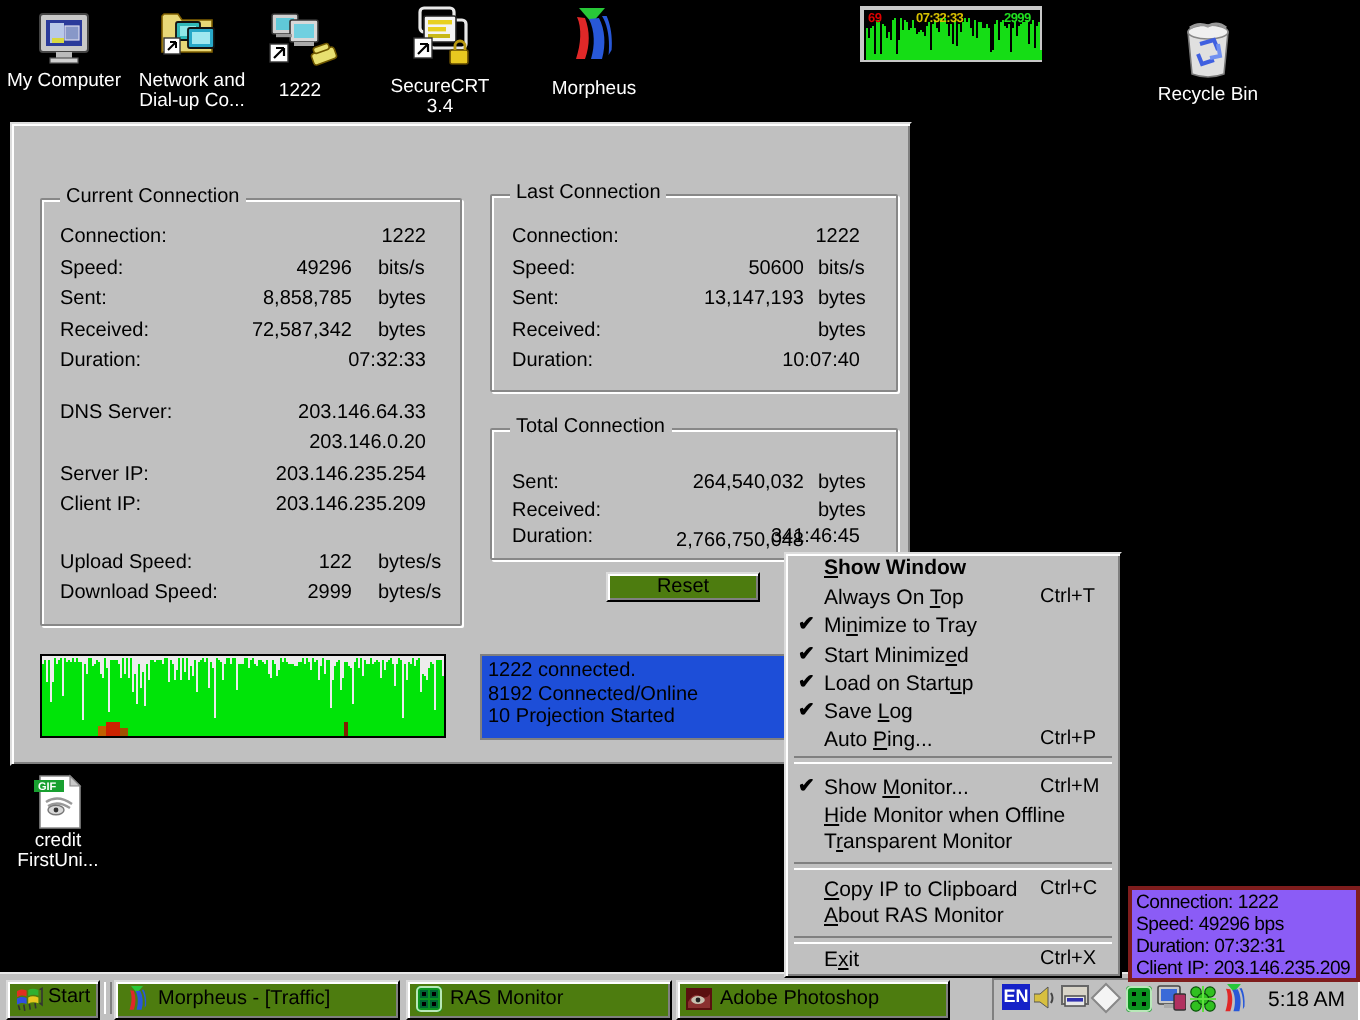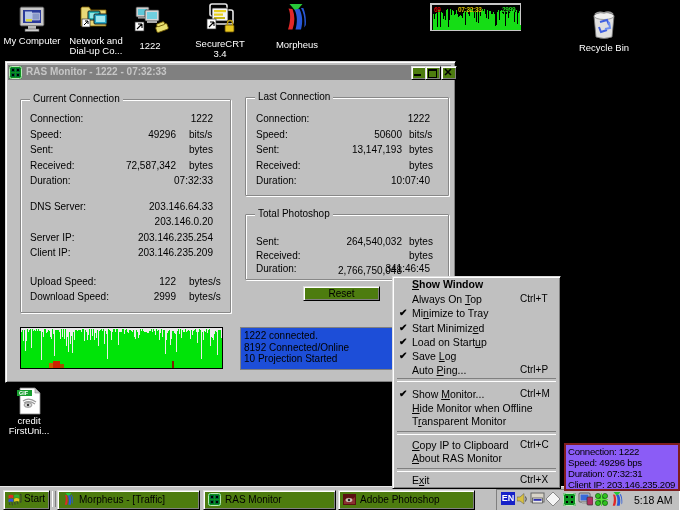--- a/index.html
+++ b/index.html
@@ -102,52 +102,30 @@
   <svg width="88" height="25" viewBox="0 0 88 25" style="position:absolute;left:1px;top:1px">
    <path d="M0,24V8h1V24M1,24V13h1V24M2,24V8h1V24M3,24V7h1V24M4,24V21h1V24M5,24V4h1V24M6,24V4h1V24M7,24V21h1V24M8,24V6h1V24M9,24V7h1V24M10,24V13h1V24M11,24V10h1V24M12,24V14h1V24M13,24V4h1V24M14,24V3h1V24M15,24V21h1V24M16,24V14h1V24M17,24V3h1V24M18,24V9h1V24M19,24V4h1V24M20,24V5h1V24M21,24V9h1V24M22,24V8h1V24M23,24V4h1V24M24,24V8h1V24M25,24V11h1V24M26,24V10h1V24M27,24V9h1V24M28,24V10h1V24M29,24V12h1V24M30,24V7h1V24M31,24V5h1V24M32,24V19h1V24M33,24V6h1V24M34,24V4h1V24M35,24V8h1V24M36,24V10h1V24M37,24V3h1V24M38,24V5h1V24M39,24V3h1V24M40,24V6h1V24M41,24V12h1V24M42,24V6h1V24M43,24V16h1V24M44,24V4h1V24M45,24V17h1V24M46,24V6h1V24M47,24V10h1V24M48,24V5h1V24M49,24V3h1V24M50,24V5h1V24M51,24V3h1V24M52,24V8h1V24M53,24V12h1V24M54,24V4h1V24M55,24V13h1V24M56,24V5h1V24M57,24V5h1V24M58,24V8h1V24M59,24V8h1V24M60,24V6h1V24M61,24V8h1V24M62,24V20h1V24M63,24V19h1V24M64,24V6h1V24M65,24V4h1V24M66,24V14h1V24M67,24V5h1V24M68,24V4h1V24M69,24V7h1V24M70,24V8h1V24M71,24V6h1V24M72,24V20h1V24M73,24V8h1V24M74,24V5h1V24M75,24V12h1V24M76,24V7h1V24M77,24V6h1V24M78,24V5h1V24M79,24V5h1V24M80,24V4h1V24M81,24V16h1V24M82,24V6h1V24M83,24V4h1V24M84,24V18h1V24M85,24V7h1V24M86,24V5h1V24M87,24V19h1V24" fill="#15dd15"></path>
   </svg>
   <div class="abs nw" style="left:2px;top:1px;color:#e00000;font-size:6.5px;font-weight:bold;letter-spacing:-0.3px">69</div>
   <div class="abs nw" style="left:26px;top:1px;color:#d8c000;font-size:6.5px;font-weight:bold;letter-spacing:-0.3px">07:32:33</div>
   <div class="abs nw" style="left:70px;top:1px;color:#20e020;font-size:6.5px;font-weight:bold;letter-spacing:-0.3px">2999</div>
  </div>
 </div>
 
 <div class="abs win" style="left:5px;top:61px;width:449px;height:320px">
- <div class="abs" style="left:2px;top:3px;width:443px;height:15px;background:#808080">
-   <div class="abs" style="left:1px;top:1px;width:13px;height:13px">
-        <svg width="13" height="13" viewBox="0 0 13 13" style="position:absolute;left:0;top:0">
-          <rect x="0" y="0" width="13" height="13" rx="2" fill="#0c9420"></rect>
-          <rect x="0.5" y="0.5" width="12" height="12" rx="2" fill="none" stroke="#b8e8b8" stroke-width="1"></rect>
-          <path d="M2,2h4v4h-4z M7,2h4v4h-4z M2,7h4v4h-4z M7,7h4v4h-4z" fill="#063"></path>
-          <path d="M3,3h2v2h-2z M8,3h2v2h-2z M3,8h2v2h-2z M8,8h2v2h-2z" fill="#000"></path>
-        </svg>
-      </div>
-   <div class="abs nw" style="left:18px;top:1px;color:#c6c6c6;font-weight:bold;font-size:10px">RAS Monitor - 1222 - 07:32:33</div>
-
-   <div class="abs btnr" style="left:403px;top:1px;width:14px;height:12px">
-        <div class="abs" style="left:2px;top:7px;width:7px;height:2px;background:#000"></div>
-      </div>
-   <div class="abs btnr" style="left:417px;top:1px;width:14px;height:12px">
-        <div class="abs" style="left:2px;top:1.5px;width:7px;height:6.5px;border:1px solid #000;border-top-width:2px"></div>
-      </div>
-   <div class="abs btnr" style="left:433px;top:1px;width:14px;height:12px">
-        <svg width="10" height="10" style="position:absolute;left:1px;top:0px">
-          <path d="M2,2 L8,8 M8,2 L2,8" stroke="#000" stroke-width="1.6"></path>
-        </svg>
-      </div>
- </div>
 
  <div class="grp" style="left:14px;top:37px;width:209px;height:212px"></div>
  <div class="glab" style="left:24px;top:31px">Current Connection</div>
  <div class="r" style="left:24px;top:51px">Connection:</div>
  <div class="v" style="left:77px;top:51px;width:130px">1222</div>
  <div class="r" style="left:24px;top:66.5px">Speed:</div>
  <div class="v" style="left:40px;top:66.5px;width:130px">49296</div>
  <div class="r" style="left:183px;top:66.5px">bits/s</div>
  <div class="r" style="left:24px;top:82px">Sent:</div>
+ <div class="v" style="left:40px;top:82px;width:130px">8,858,785</div>
  <div class="r" style="left:183px;top:82px">bytes</div>
  <div class="r" style="left:24px;top:97.5px">Received:</div>
  <div class="v" style="left:40px;top:97.5px;width:130px">72,587,342</div>
  <div class="r" style="left:183px;top:97.5px">bytes</div>
  <div class="r" style="left:24px;top:113px">Duration:</div>
  <div class="v" style="left:77px;top:113px;width:130px">07:32:33</div>
  <div class="r" style="left:24px;top:139px">DNS Server:</div>
  <div class="v" style="left:77px;top:139px;width:130px">203.146.64.33</div>
  <div class="v" style="left:77px;top:154px;width:130px">203.146.0.20</div>
  <div class="r" style="left:24px;top:169.5px">Server IP:</div>
@@ -170,21 +148,21 @@
  <div class="r" style="left:403px;top:66.5px">bits/s</div>
  <div class="r" style="left:250px;top:82px">Sent:</div>
  <div class="v" style="left:266px;top:82px;width:130px">13,147,193</div>
  <div class="r" style="left:403px;top:82px">bytes</div>
  <div class="r" style="left:250px;top:97.5px">Received:</div>
  <div class="r" style="left:403px;top:97.5px">bytes</div>
  <div class="r" style="left:250px;top:113px">Duration:</div>
  <div class="v" style="left:294px;top:113px;width:130px">10:07:40</div>
 
  <div class="grp" style="left:239px;top:152px;width:202px;height:64px"></div>
- <div class="glab" style="left:249px;top:146px">Total Photoshop</div>
+ <div class="glab" style="left:249px;top:146px">Total Connection</div>
  <div class="r" style="left:250px;top:173.5px">Sent:</div>
  <div class="v" style="left:266px;top:173.5px;width:130px">264,540,032</div>
  <div class="r" style="left:403px;top:173.5px">bytes</div>
  <div class="r" style="left:250px;top:187.5px">Received:</div>
  <div class="v" style="left:266px;top:203px;width:130px">2,766,750,048</div>
  <div class="r" style="left:403px;top:187.5px">bytes</div>
  <div class="r" style="left:250px;top:201px">Duration:</div>
  <div class="v" style="left:294px;top:201px;width:130px">341:46:45</div>
 
  <div class="abs btnr" style="left:297px;top:224px;width:75px;height:13px;text-align:center;line-height:13px;font-size:10px">Reset</div>

